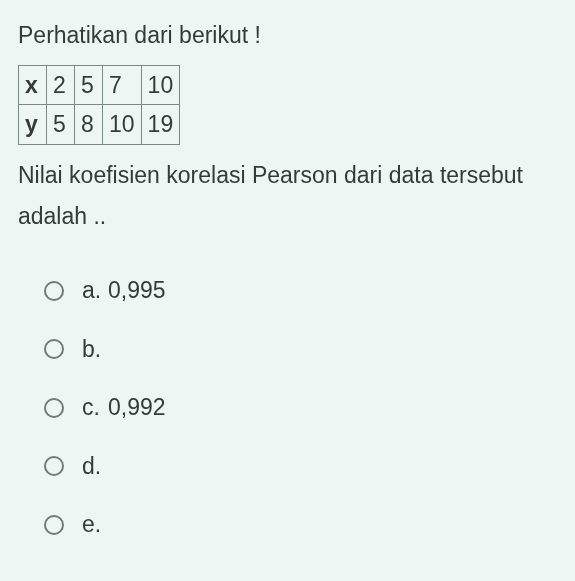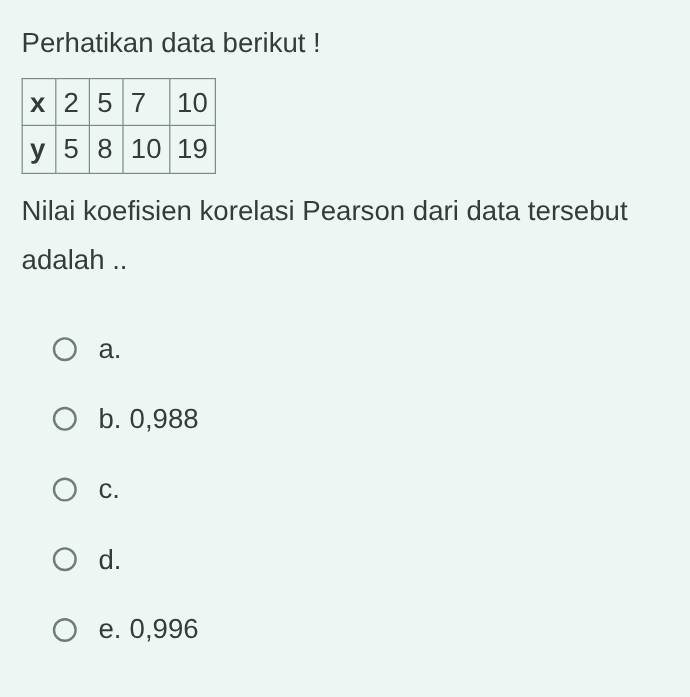--- a/index.html
+++ b/index.html
@@ -44,21 +44,21 @@
   }
   .opt-letter {
     width: 44px;
     padding-left: 18px;
   }
   .opt-value { }
 </style>
 </head>
 <body>
 
-<div class="intro">Perhatikan data berikut !</div>
+<div class="intro">Perhatikan dari berikut !</div>
 
 <table class="data">
   <tbody>
       <tr>
     <td class="hdr">x</td>
     <td>2</td>
     <td>5</td>
     <td>7</td>
     <td>10</td>
   </tr>
@@ -71,32 +71,32 @@
   </tr>
 </tbody>
   </table>
 
 <div class="question">Nilai koefisien korelasi Pearson dari data tersebut adalah ..</div>
 
 <div class="options">
   <div class="option-row">
     <span class="radio"></span>
     <span class="opt-letter">a.</span>
+    <span class="opt-value">0,995</span>
   </div>
   <div class="option-row">
     <span class="radio"></span>
     <span class="opt-letter">b.</span>
-    <span class="opt-value">0,988</span>
   </div>
   <div class="option-row">
     <span class="radio"></span>
     <span class="opt-letter">c.</span>
+    <span class="opt-value">0,992</span>
   </div>
   <div class="option-row">
     <span class="radio"></span>
     <span class="opt-letter">d.</span>
   </div>
   <div class="option-row">
     <span class="radio"></span>
     <span class="opt-letter">e.</span>
-    <span class="opt-value">0,996</span>
   </div>
 </div>
 
 </body></html>

